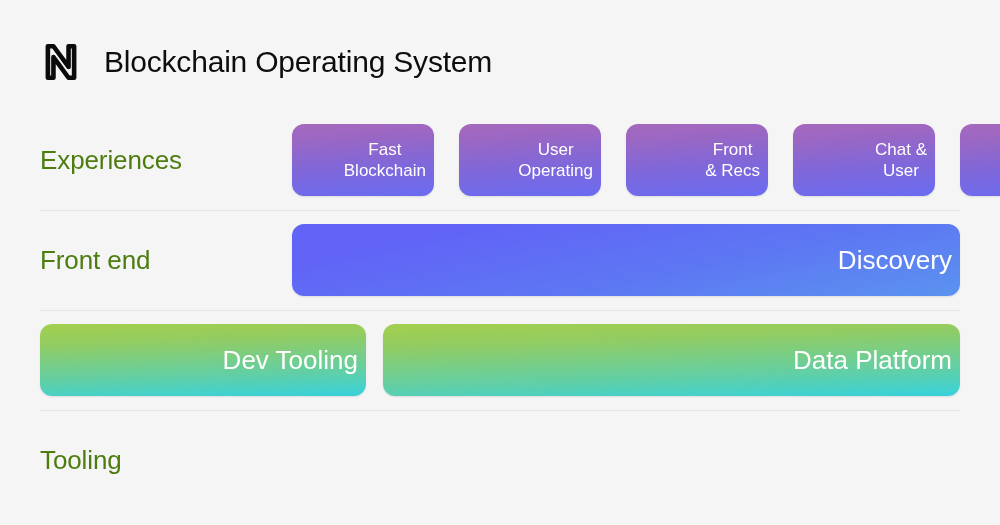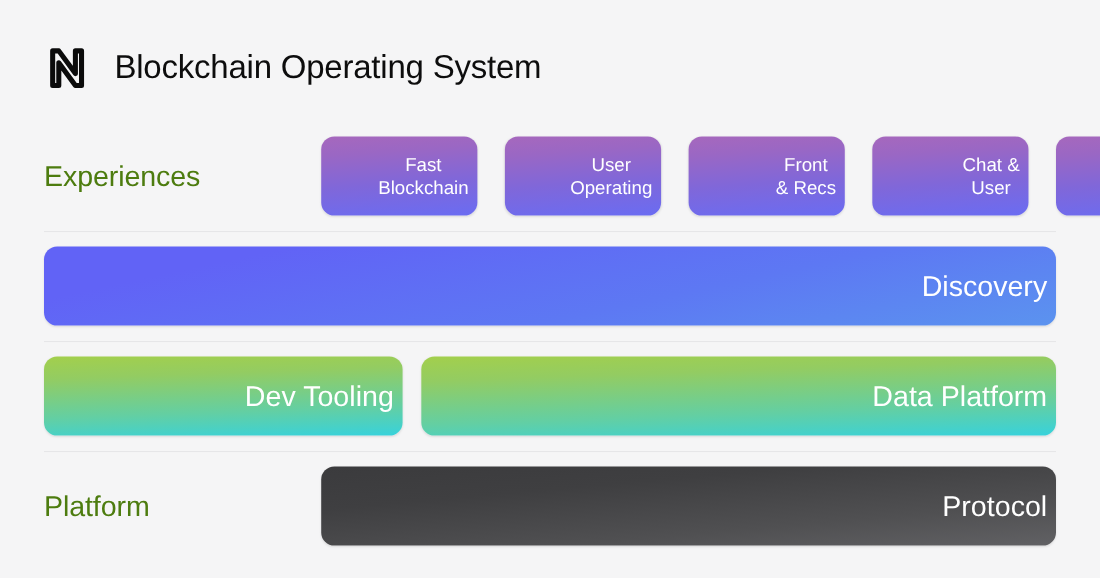--- a/index.html
+++ b/index.html
@@ -185,33 +185,31 @@
         <div class="block pill">
           <span>
             <br>
             <span>Console</span>
           </span>
         </div>
       </div>
     </div>
 
     <div class="row row-frontend">
+      <div class="row-label">Front end</div>
       <div class="row-content">
         <div class="block bar-discovery">Discovery</div>
       </div>
     </div>
 
     <div class="row row-infrastructure">
       <div class="row-content">
         <div class="block bar-infra left">Dev Tooling</div>
         <div class="block bar-infra right">Data Platform</div>
       </div>
     </div>
 
     <div class="row row-compute">
-      <div class="row-label">Platform</div>
-      <div class="row-content">
-        <div class="block bar-protocol">Protocol</div>
-      </div>
+      <div class="row-label">Tooling</div>
     </div>
 
   </div>
 </div>
 
 </body></html>

